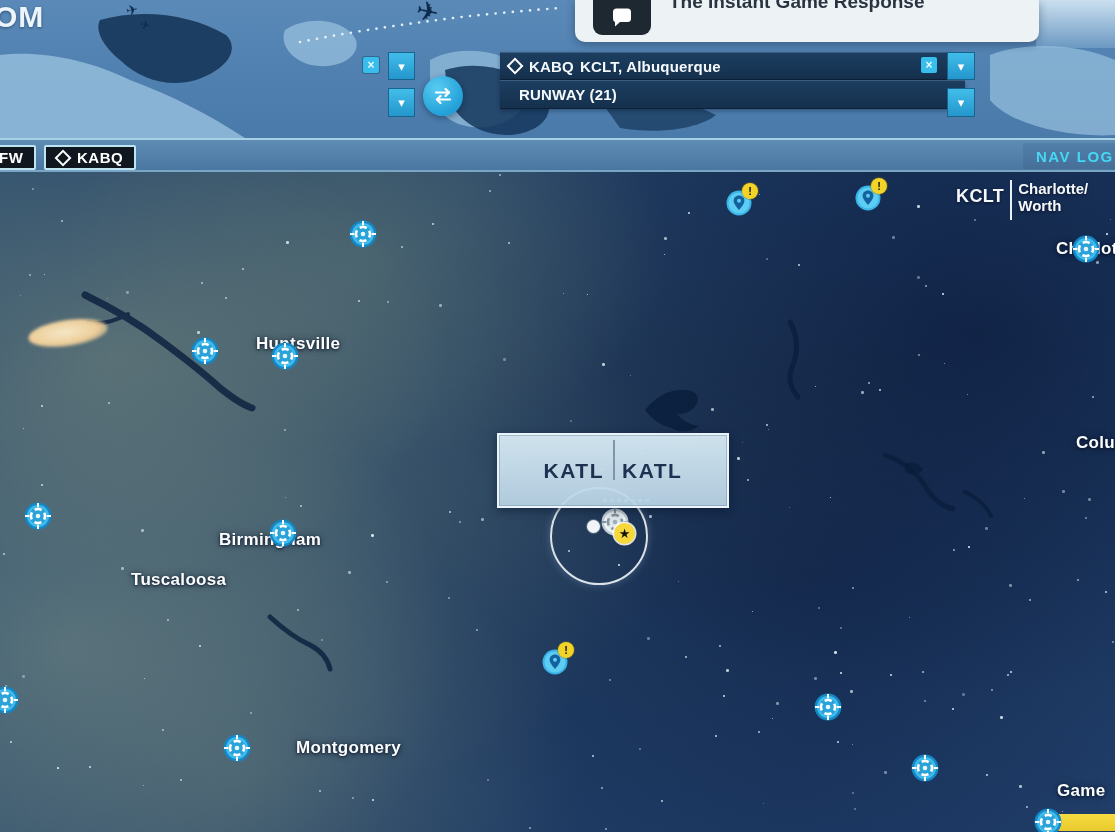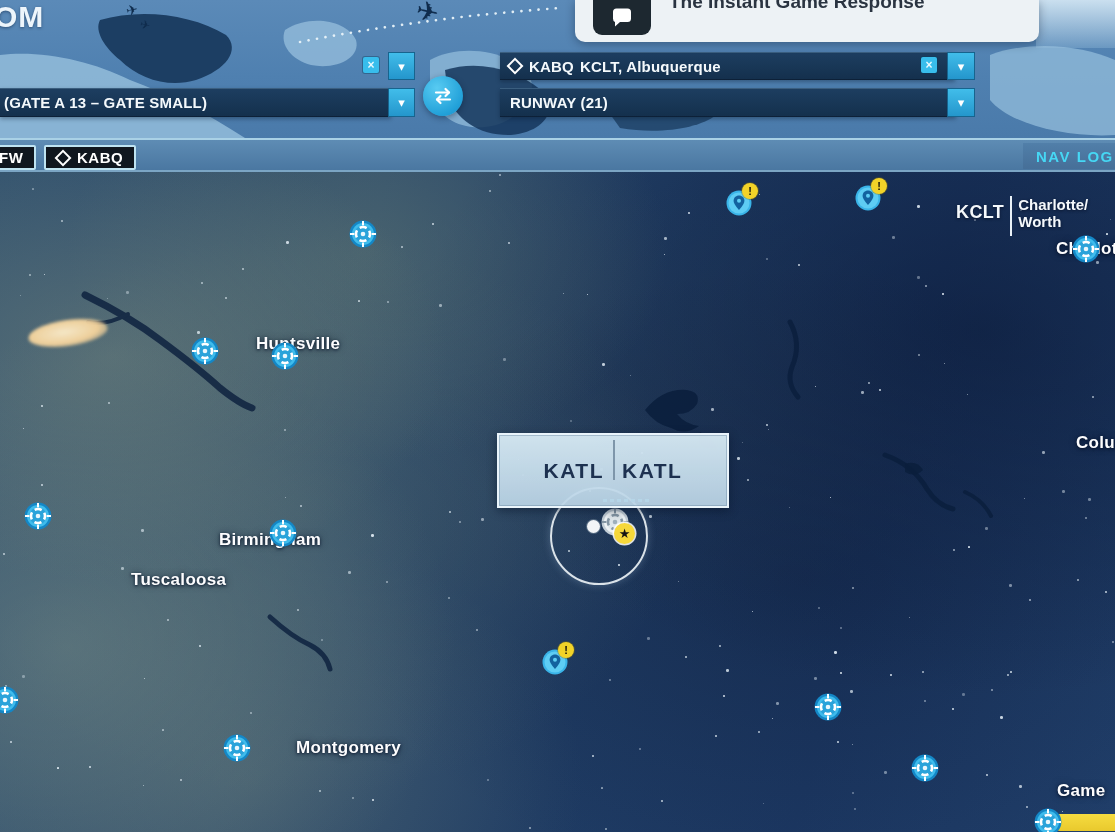--- a/index.html
+++ b/index.html
@@ -72,21 +72,21 @@
     filter:blur(1.5px);transform:rotate(-8deg);opacity:.95;}
 
   .city-label{position:absolute;color:#fdfdfe;font-weight:700;font-size:17px;letter-spacing:.3px;
     text-shadow:0 1px 3px rgba(8,18,40,.9),0 0 7px rgba(8,18,40,.55);white-space:nowrap;z-index:4;}
   .amark{position:absolute;width:30px;height:30px;z-index:5;cursor:pointer;}
   .poi{position:absolute;width:28px;height:28px;z-index:5;cursor:pointer;}
   .poi-badge{position:absolute;right:-5px;top:-6px;width:16px;height:16px;border-radius:50%;
     display:flex;align-items:center;justify-content:center;font-size:11px;font-weight:700;
     color:#15130a;box-shadow:0 0 0 1px rgba(140,115,10,.4);}
 
-  .kclt{position:absolute;left:956px;top:24px;display:flex;align-items:flex-start;z-index:4;
+  .kclt{position:absolute;left:956px;top:8px;display:flex;align-items:flex-start;z-index:4;
     color:#f5f9fc;text-shadow:0 1px 3px rgba(8,18,40,.85);}
   .kclt-code{font-size:18px;font-weight:700;letter-spacing:.4px;margin-top:6px;}
   .kclt-div{width:2px;height:40px;background:#e9f1f7;margin:0 6px;}
   .kclt-name{font-size:15px;font-weight:700;line-height:17px;white-space:nowrap;}
 
   .sel-ring{position:absolute;left:550px;top:315px;width:94px;height:94px;border-radius:50%;
     border:2.5px solid rgba(245,250,253,.88);box-shadow:0 0 8px rgba(190,225,250,.25);z-index:3;}
   .katl-tip{position:absolute;left:497px;top:261px;width:232px;height:75px;z-index:7;
     background:linear-gradient(180deg,rgba(214,233,243,.96),rgba(186,212,230,.93));
     border:2px solid rgba(236,246,252,.95);box-sizing:border-box;
@@ -490,43 +490,40 @@
     </svg>
     <span class="plane-glyph" style="left:126px;top:2px;font-size:14px;transform:rotate(-12deg);">✈</span>
     <span class="plane-glyph" style="left:140px;top:18px;font-size:12px;transform:rotate(14deg);">✈</span>
     <span class="plane-glyph" style="left:416px;top:-4px;font-size:27px;transform:rotate(12deg);">✈</span>
 
     <div class="from-label">OM</div>
 
     <div class="x-btn" style="left:363px;top:57px;">×</div>
     <div class="chev-btn" style="left:388px;top:52px;width:25px;height:26px;">▾</div>
 
-    <div class="field" style="left:0;top:88px;width:387px;height:27px;padding-left:4px;">
-      <span>(GATE A 13 – GATE SMALL)</span>
-    </div>
     <div class="chev-btn" style="left:388px;top:88px;width:25px;height:27px;">▾</div>
 
     <div class="swap-btn">
       <svg width="22" height="22" viewBox="0 0 22 22" fill="none" stroke="#ffffff" stroke-width="2.2" stroke-linecap="round" stroke-linejoin="round">
         <path d="M4 7.5 h13"></path>
           <path d="M13.5 4 l3.5 3.5 l-3.5 3.5"></path>
         <path d="M18 14.5 h-13"></path>
           <path d="M8.5 11 l-3.5 3.5 l3.5 3.5"></path>
       </svg>
     </div>
 
     <div class="field" style="left:500px;top:52px;width:446px;padding-left:9px;gap:8px;">
       <span class="diamond"></span>
       <span>KABQ</span>
       <span style="font-weight:600;margin-left:-2px;">KCLT, Albuquerque</span>
     </div>
     <div class="x-btn" style="left:921px;top:57px;">×</div>
     <div class="chev-btn" style="left:947px;top:52px;width:26px;height:26px;">▾</div>
 
-    <div class="field" style="left:500px;top:88px;width:446px;height:27px;padding-left:10px;">
+    <div class="field" style="left:500px;top:80px;width:446px;height:27px;padding-left:19px;">
       <span>RUNWAY (21)</span>
     </div>
     <div class="chev-btn" style="left:947px;top:88px;width:26px;height:27px;">▾</div>
   </div>
 
   <div class="toast">
     <div class="toast-icon">
       <svg width="30" height="30" viewBox="0 0 30 30">
         <path d="M6 9 q0 -3.5 3.5 -3.5 h11 q3.5 0 3.5 3.5 v6.5 q0 3.5 -3.5 3.5 h-7.5 l-5 4.5 v-4.5 h0 q-2 -.5 -2 -3.5 z" fill="#ffffff"></path>
       </svg>

